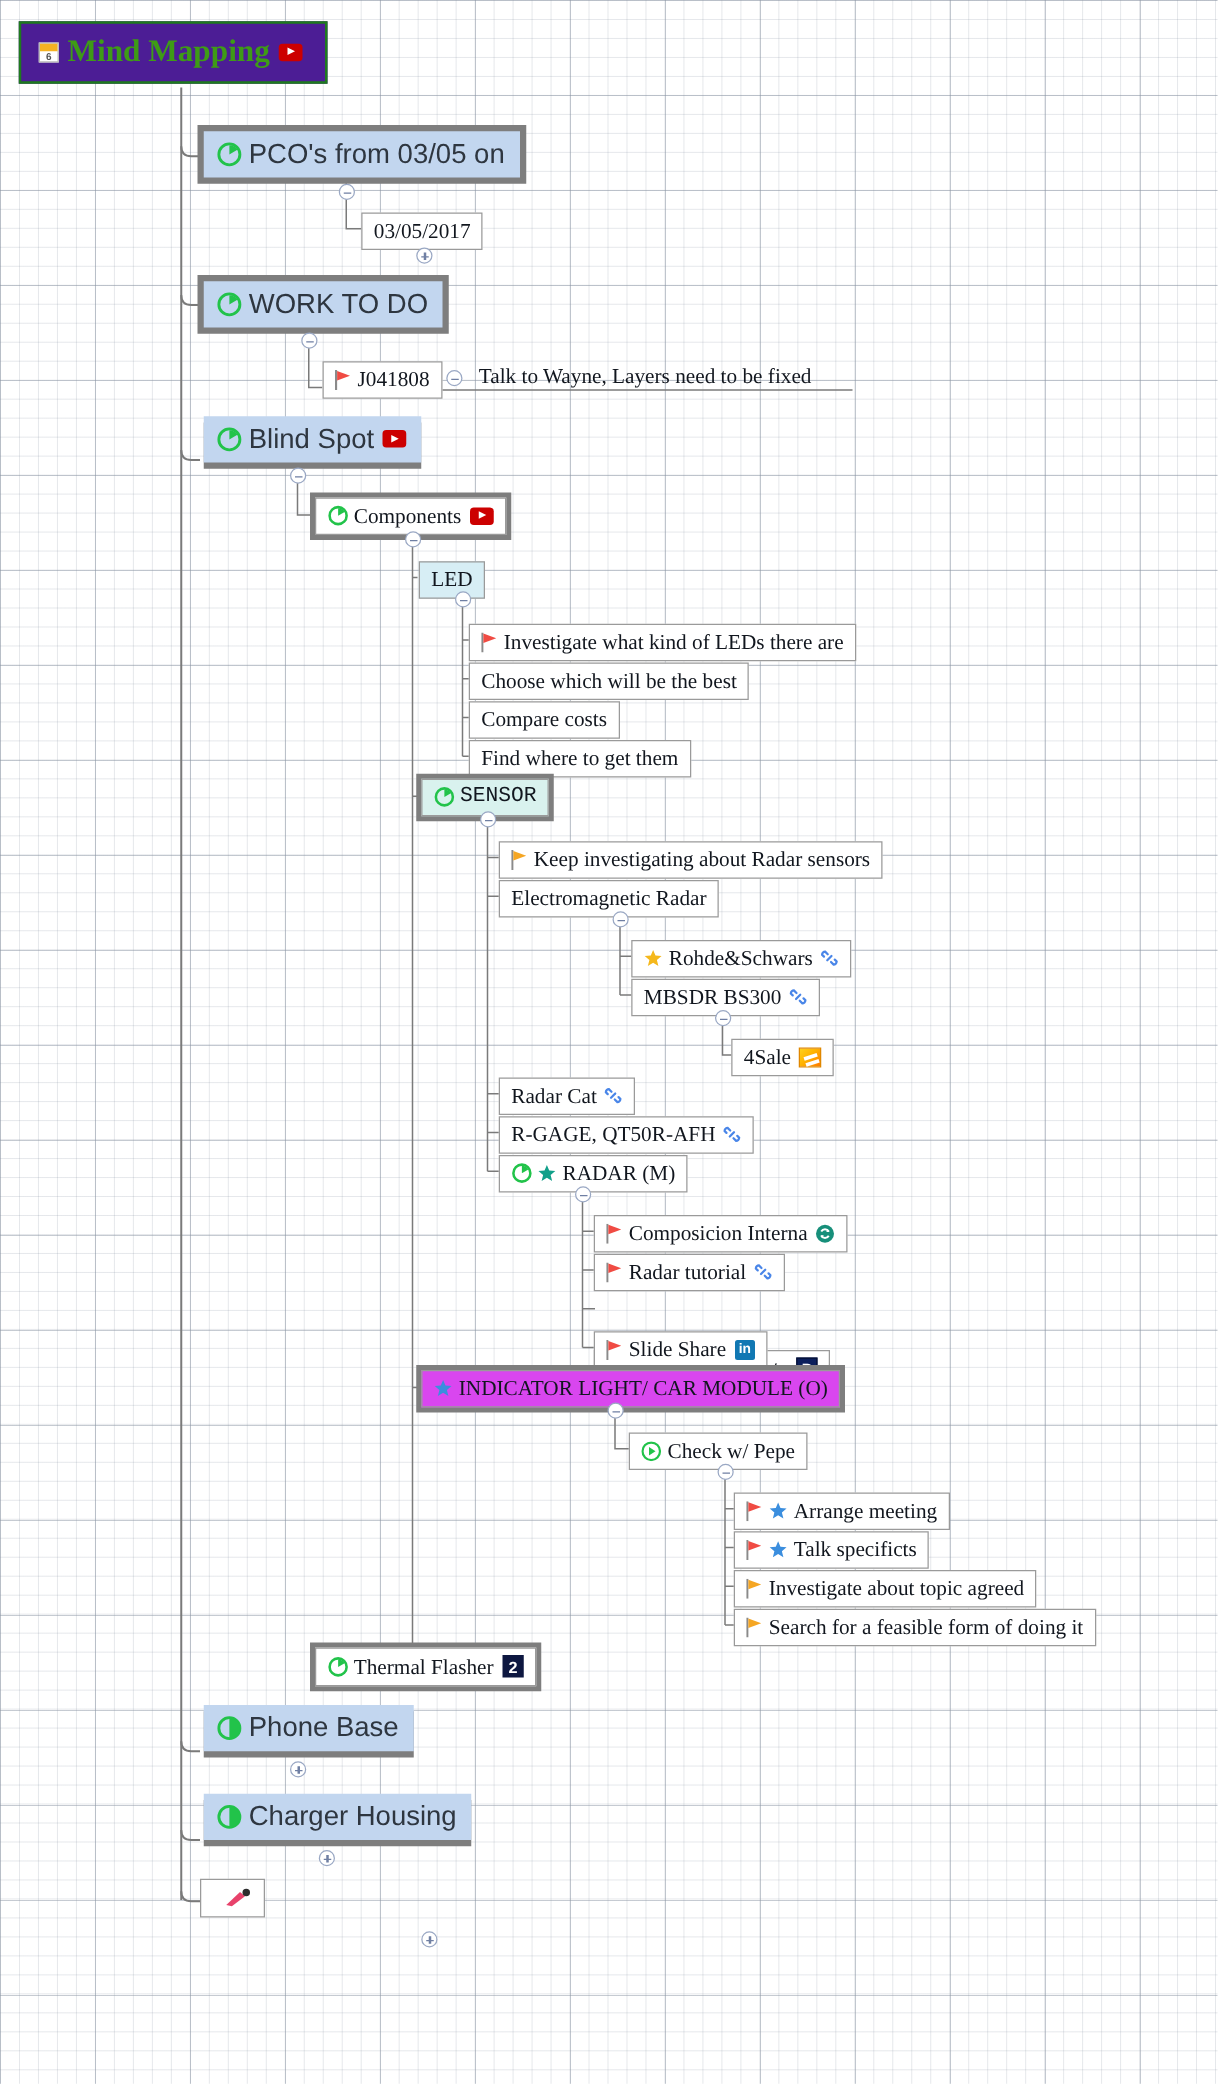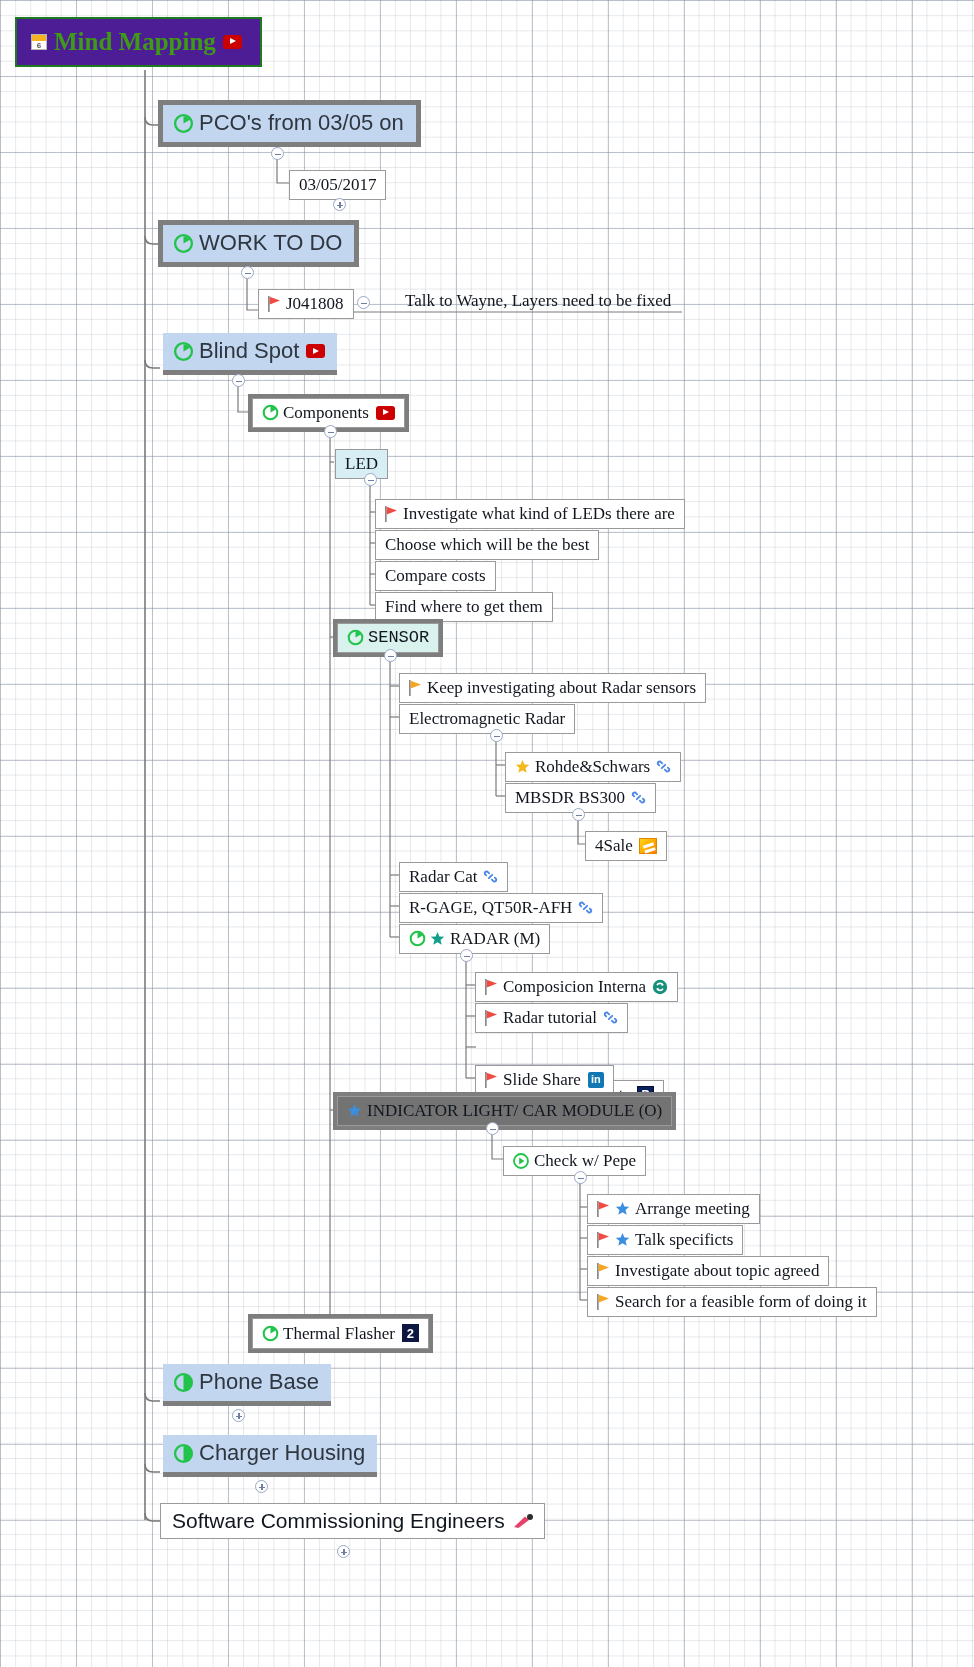--- a/index.html
+++ b/index.html
@@ -58,21 +58,21 @@
     padding: 7px 12px 8px 10px;
   }
   .lvl1.framed { box-shadow: 0 0 0 5px #7e7e7e; }
   .lvl1.underline { box-shadow: 0 5px 0 0 #7e7e7e; }
 
   
   .framed2 { box-shadow: 0 0 0 4px #7e7e7e; border:1px solid #9a9a9a; }
 
   .mint { background:#d9f2ee; }
   .pale-cyan { background:#d7eef5; }
-  .lightblue2 { background:#737373; }
+  .lightblue2 { background:#d946ef; }
 
   
   .ico { display:inline-flex; align-items:center; justify-content:center; flex:0 0 auto; }
 
   
   .clock { width:17px; height:17px; margin-right:4px; }
   .clock.big { width:21px; height:21px; margin-right:5px; }
 
   
   .flag { width:13px; height:16px; margin-right:5px; position:relative; }
@@ -256,21 +256,21 @@
   <span class="ico flag">
     <svg viewBox="0 0 13 16" width="13" height="16">
         <rect x="0" y="0" width="1.7" height="16" fill="#8a8a8a"></rect>
         <path d="M1.7 0.8 L12 4.6 L1.7 8.4 Z" fill="#f04b43"></path>
       </svg>
   </span>
   <span class="lbl">J041808</span>
 </div>
 <div class="tog minus" style="left:357px; top:296px;"></div>
 
-<div style="position:absolute; left:383px; top:291px; font-size:17px; color:#11161e; z-index:5;margin-left:22px;">
+<div style="position:absolute; left:383px; top:291px; font-size:17px; color:#11161e; z-index:5;">
   <span class="lbl">Talk to Wayne, Layers need to be fixed</span>
 </div>
 
 <div class="node lvl1 underline" style="left:163px; top:333px;">
   <span class="ico clock big">
     <svg viewBox="0 0 20 20" width="21" height="21">
         <circle cx="10" cy="10" r="8" fill="none" stroke="#22c34a" stroke-width="2.2"></circle>
         <path d="M10 10 L10 3 A7 7 0 0 1 16.1 6.5 Z" fill="#22c34a"></path>
       </svg>
   </span>
@@ -568,21 +568,20 @@
     <svg viewBox="0 0 20 20" width="21" height="21">
         <circle cx="10" cy="10" r="8" fill="none" stroke="#22c34a" stroke-width="2.2"></circle>
         <path d="M10 2 A8 8 0 0 1 10 18 Z" fill="#22c34a"></path>
       </svg>
   </span>
   <span class="lbl">Charger Housing</span>
 </div>
 <div class="tog plus" style="left:255px; top:1480px;"></div>
 
 <div class="node" style="left:160px; top:1503px; font-family:'Liberation Sans',sans-serif; font-size:21px; padding:6px 11px 7px 11px;">
-  <span class="lbl">Software Commissioning Engineers</span>
   <span class="ico pen">
     <svg viewBox="0 0 20 16" width="20" height="16">
         <path d="M1 14 L12 3.5 L16 7 L5.5 15 Z" fill="#e8426b"></path>
         <circle cx="17" cy="4" r="3" fill="#2d2d2d"></circle>
       </svg>
   </span>
 </div>
 <div class="tog plus" style="left:337px; top:1545px;"></div>
 
 </body></html>

